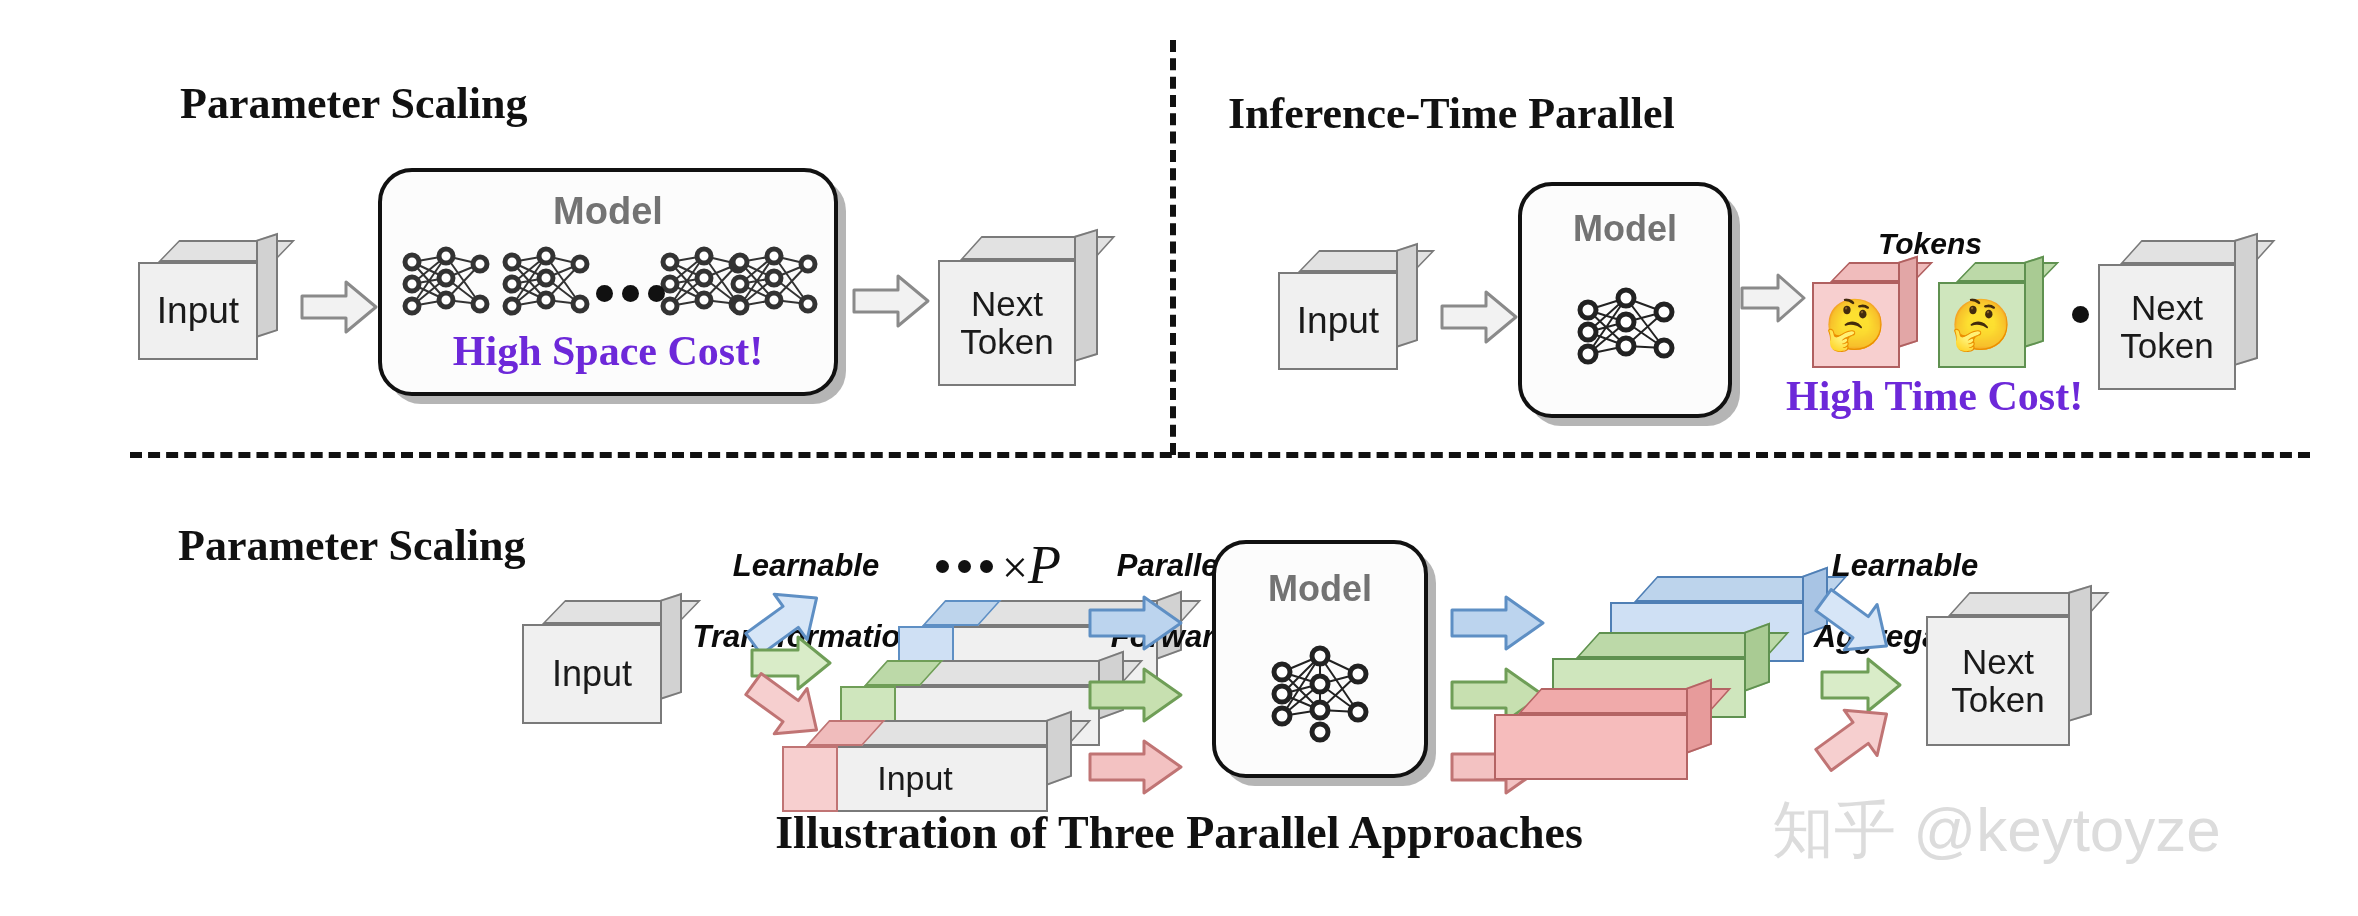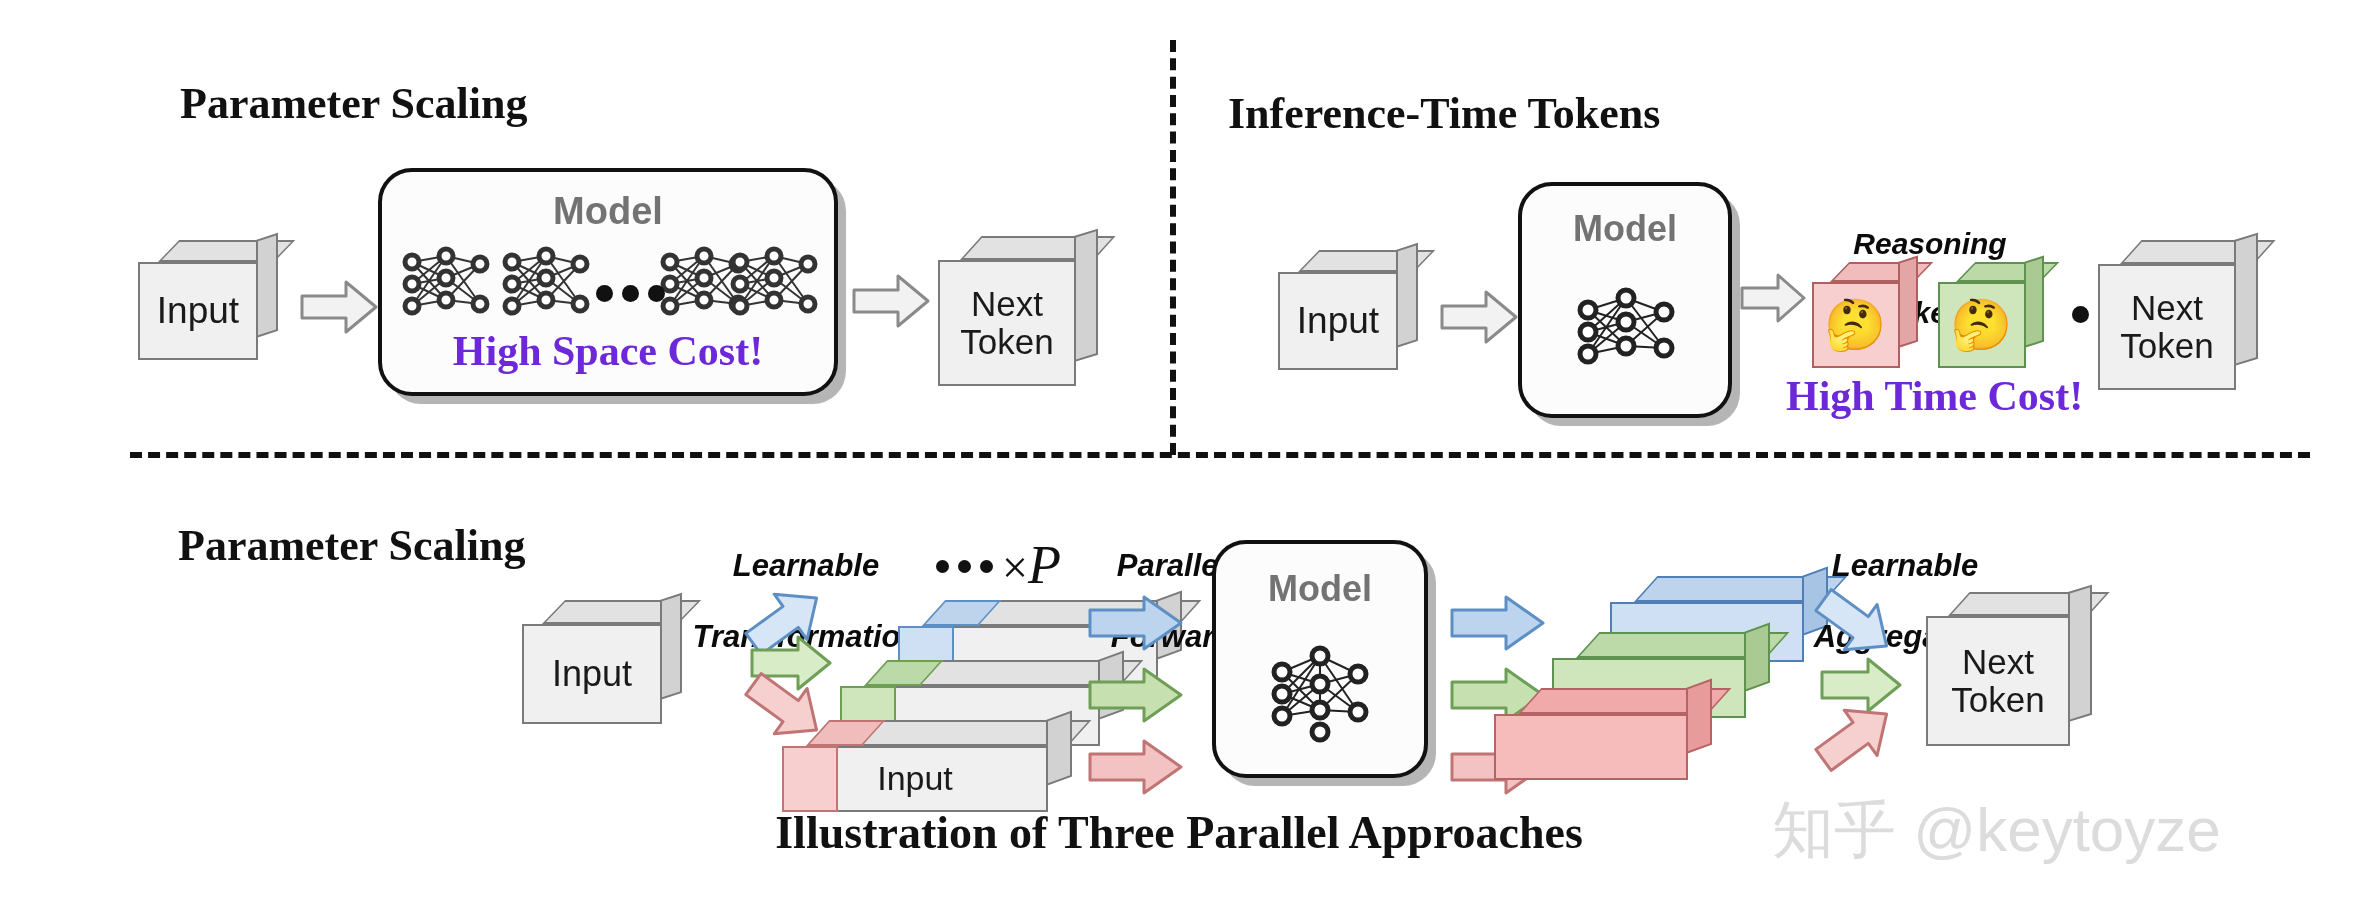--- a/index.html
+++ b/index.html
@@ -200,21 +200,21 @@
   <div class="face-top" style="left:22px;top:0;width:134px;height:24px;
        transform:skewX(-42deg);transform-origin:bottom left;"></div>
   <div class="face-side" style="left:136px;top:0;width:24px;height:126px;
        transform:skewY(-17deg);transform-origin:top left;"></div>
   <div class="face-front" style="left:0;top:24px;width:138px;height:126px;font-size:35px;flex-direction:column;">
     <span>Next</span>
     <span>Token</span>
   </div>
 </div>
 
-<div class="sec-title abs" id="title-inference">Inference-Time Tokens</div>
+<div class="sec-title abs" id="title-inference">Inference-Time Parallel</div>
 
 <div class="cuboid" style="left:1278px;top:250px;width:156px;height:120px;">
   <div class="face-top" style="left:20px;top:0;width:116px;height:22px;
        transform:skewX(-44deg);transform-origin:bottom left;"></div>
   <div class="face-side" style="left:118px;top:0;width:22px;height:98px;
        transform:skewY(-18deg);transform-origin:top left;"></div>
   <div class="face-front" style="left:0;top:22px;width:120px;height:98px;font-size:37px;">
     <span>Input</span>
   </div>
 </div>
@@ -246,21 +246,20 @@
   </div>
 </div>
 
 <div class="abs" style="left:1740px;top:272px;">
   <svg width="66" height="52" viewBox="0 0 66 52">
     <path d="M2,16 L38,16 L38,3 L64,26 L38,49 L38,36 L2,36 Z" fill="#f2f2f2" stroke="#8a8a8a" stroke-width="3" stroke-linejoin="round"></path>
   </svg>
 </div>
 
 <div class="lbl-italic" style="left:1800px;top:192px;width:260px;font-size:30px;">
-  <div>Reasoning</div>
   <div>Tokens</div>
 </div>
 
 <div class="cuboid" style="left:1812px;top:262px;width:120px;height:106px;">
   <div class="face-top" style="left:18px;top:0;width:84px;height:20px;background:#f0bcbc;border-color:#b06060;
        transform:skewX(-44deg);transform-origin:bottom left;"></div>
   <div class="face-side" style="left:86px;top:0;width:20px;height:86px;background:#e2a6a6;border-color:#b06060;
        transform:skewY(-18deg);transform-origin:top left;"></div>
   <div class="face-front" style="left:0;top:20px;width:88px;height:86px;background:#f7cfcf;border-color:#b06060;font-size:50px;">
     <span>🤔</span>

